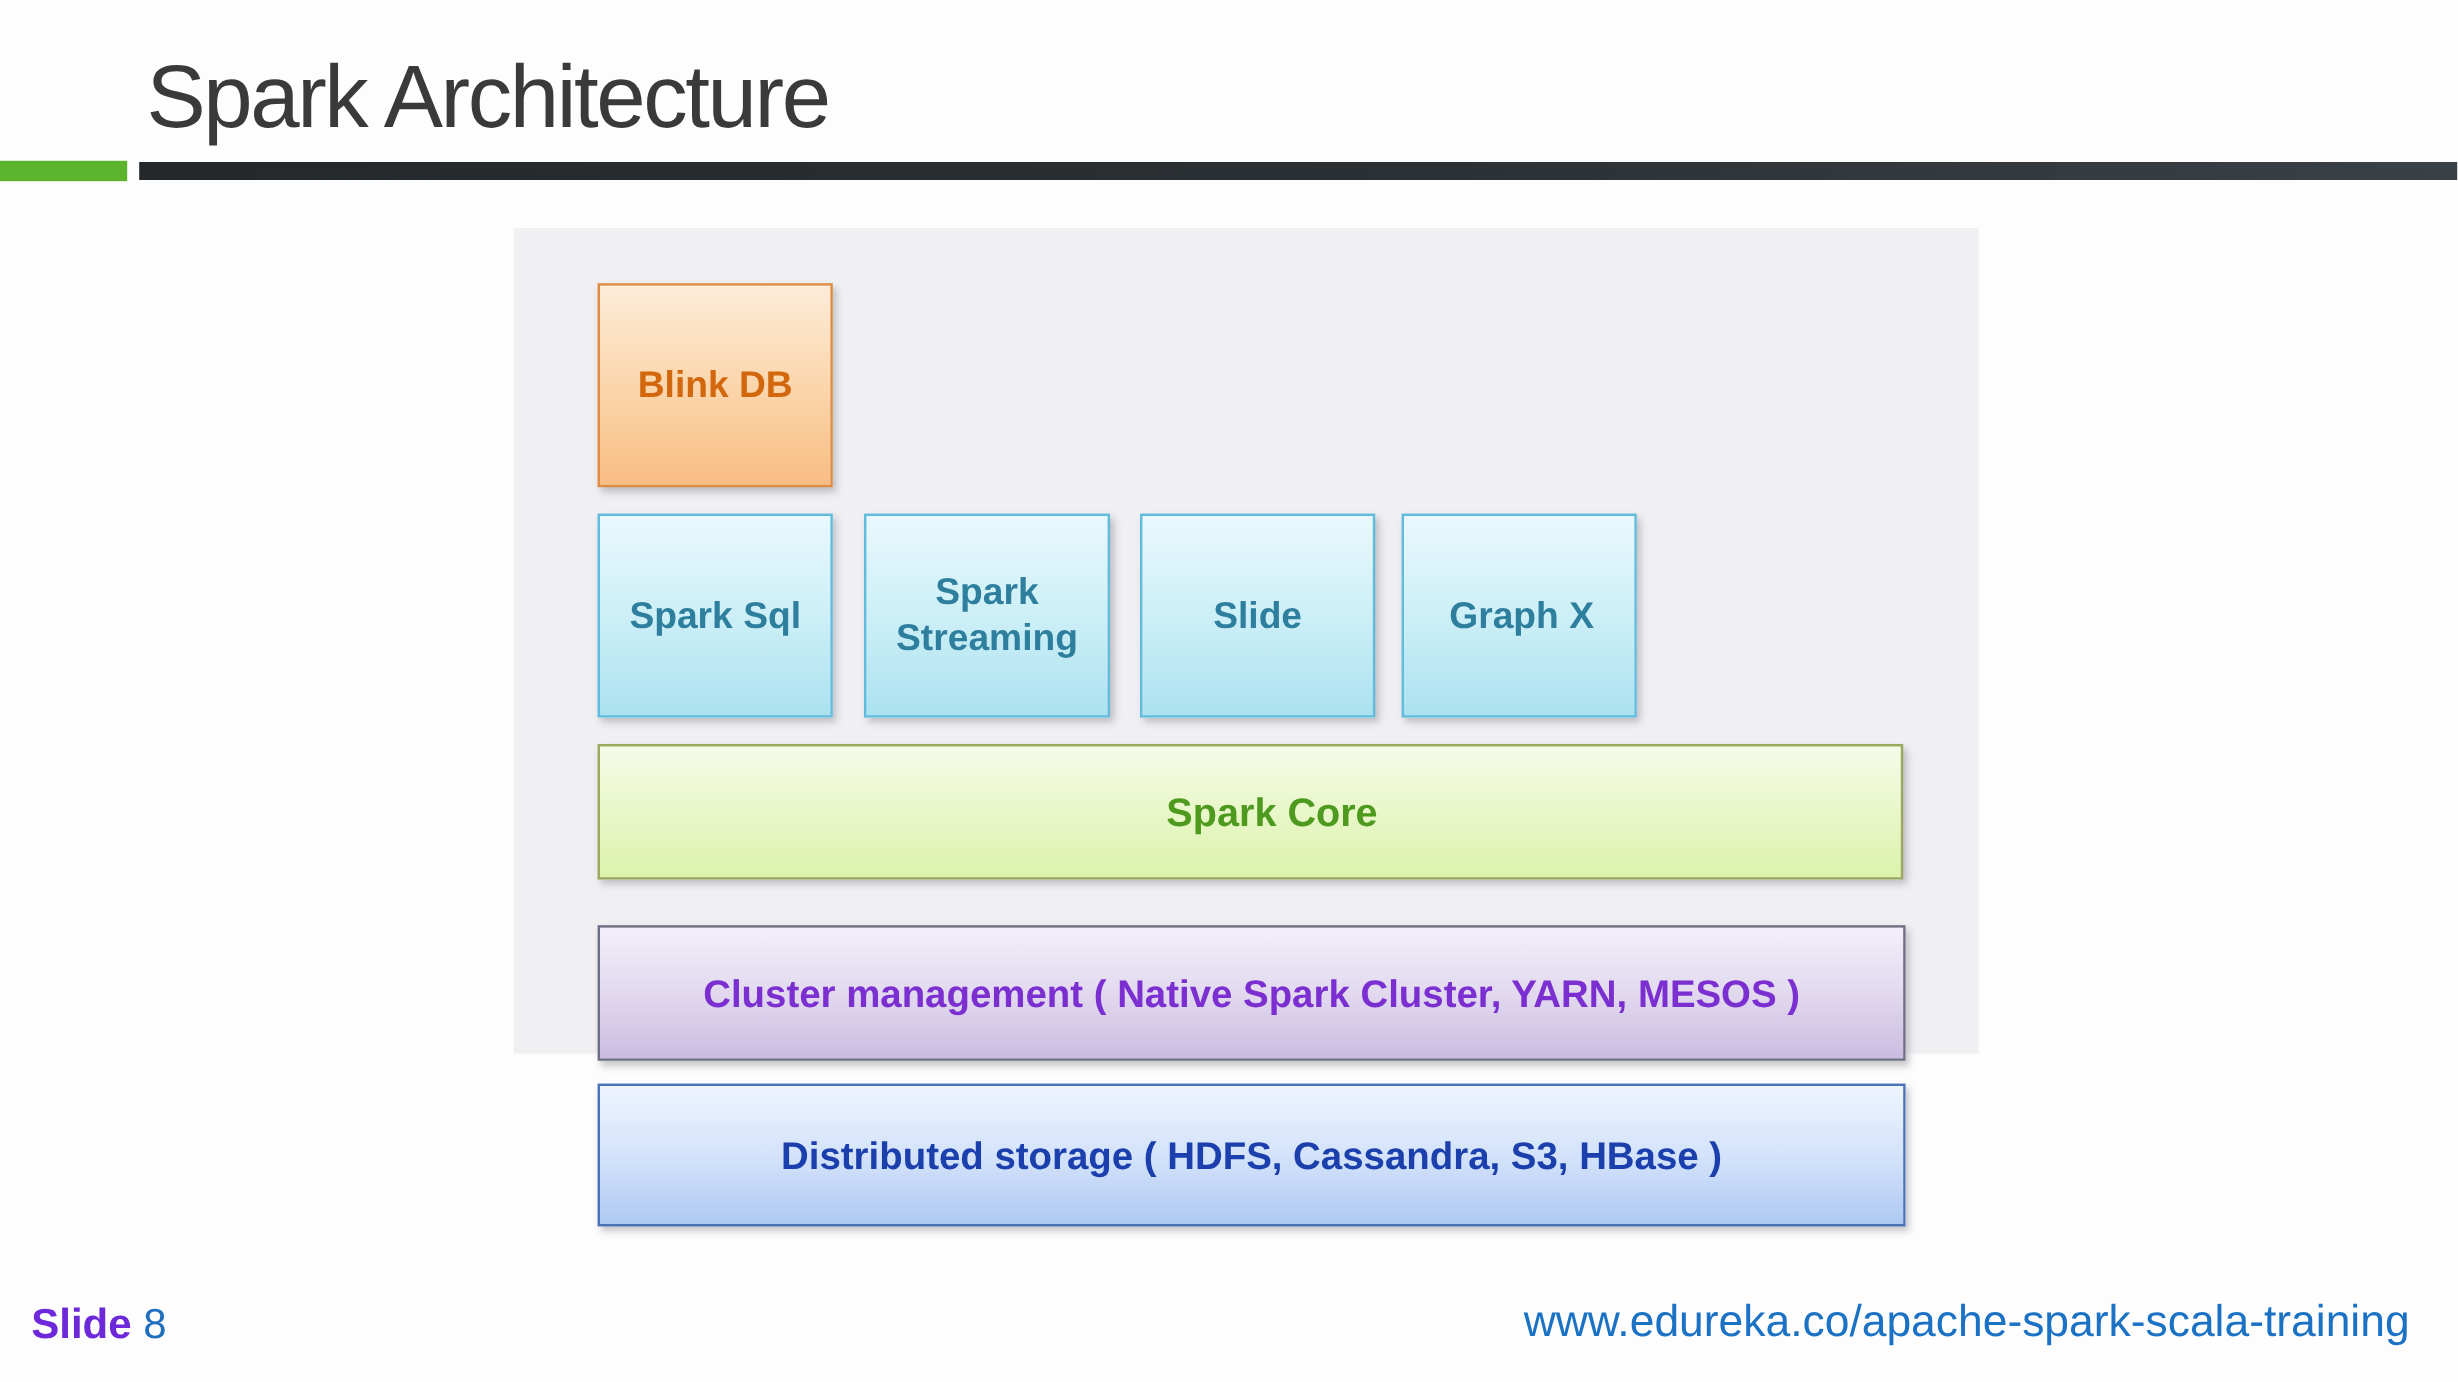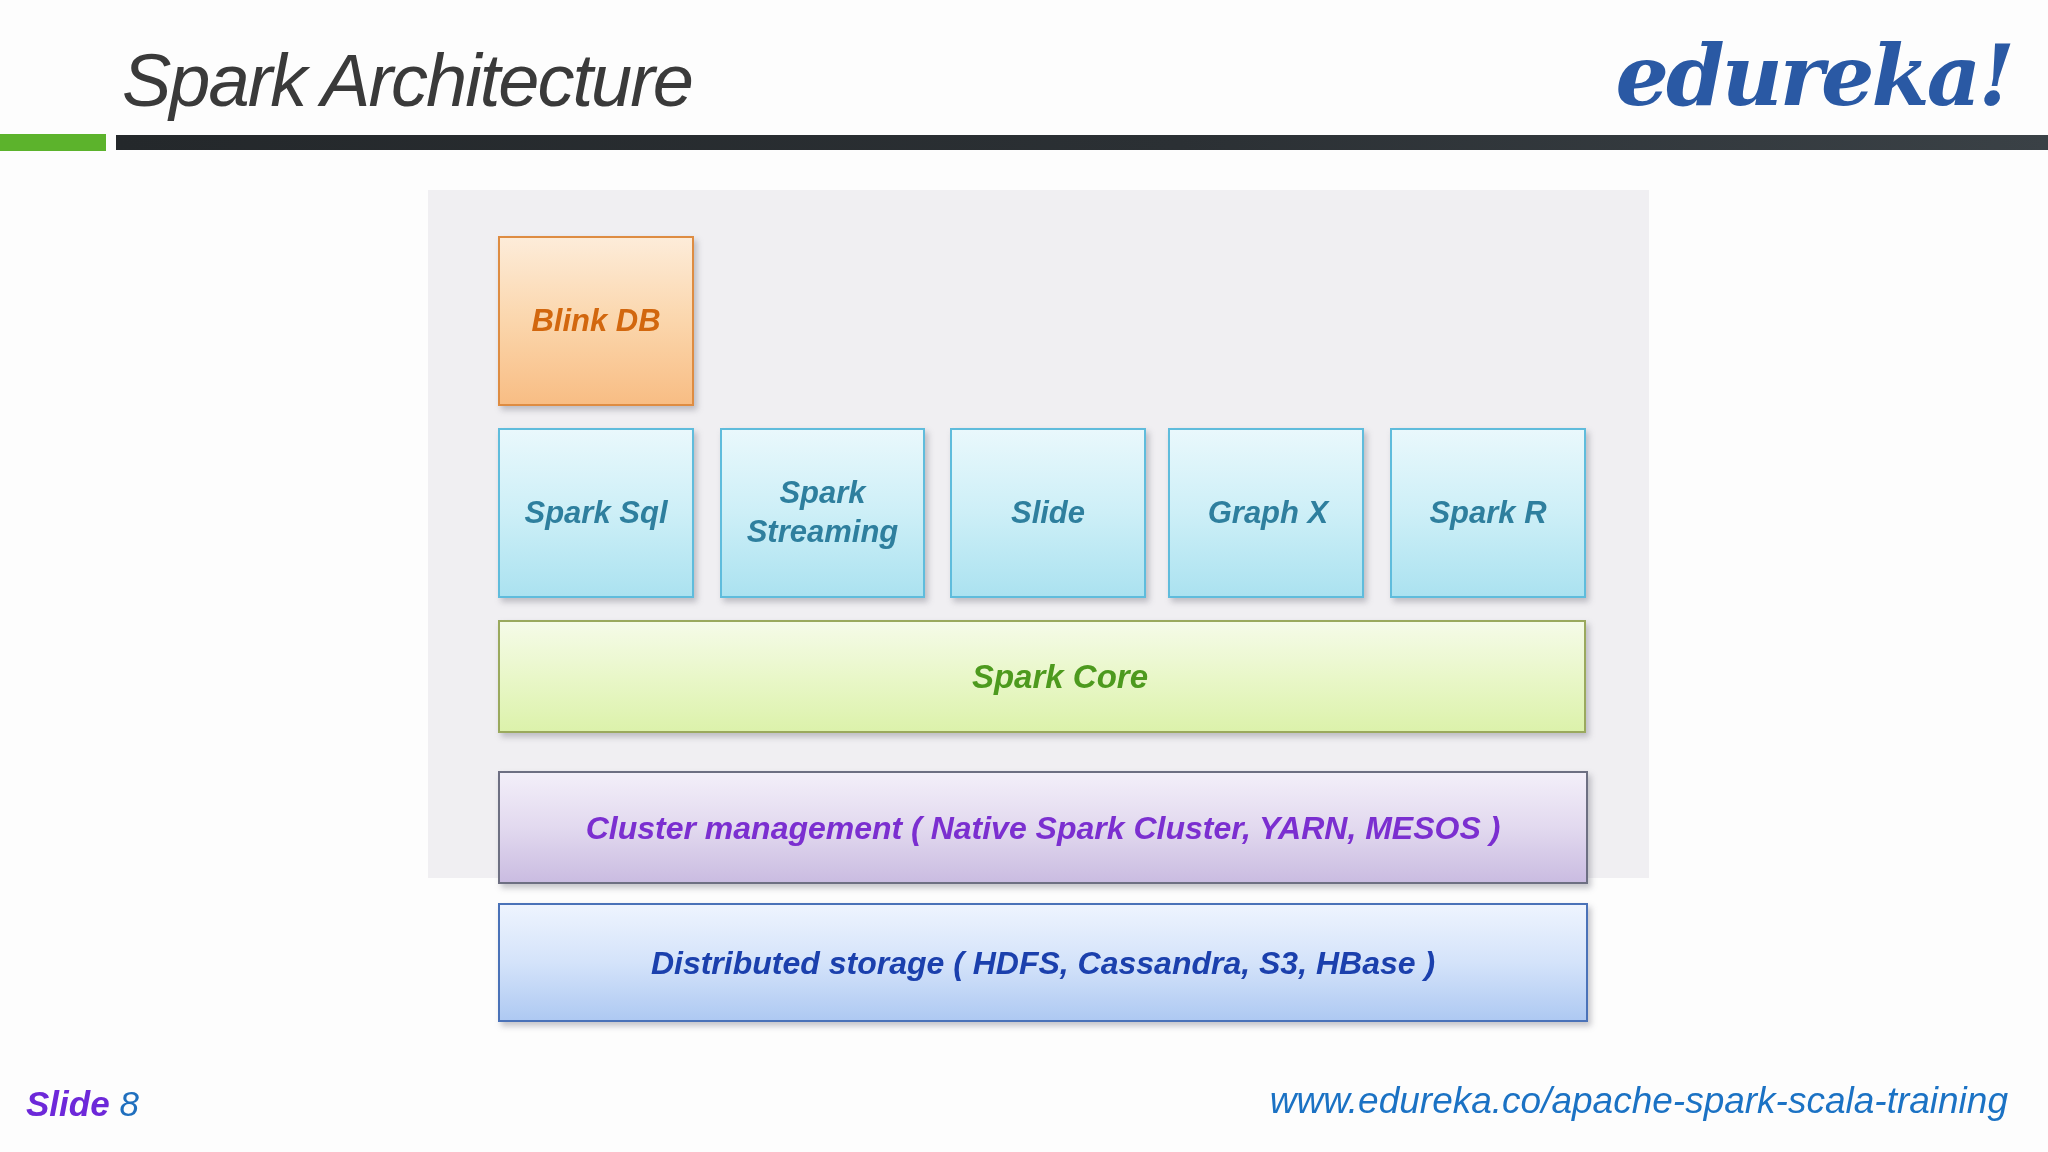--- a/index.html
+++ b/index.html
@@ -1,15 +1,15 @@
 <!DOCTYPE html>
 <html><head>
 <meta charset="utf-8">
 <style>
-  * { margin: 0; padding: 0; box-sizing: border-box; font-style: italic; }
+  * { margin: 0; padding: 0; box-sizing: border-box; }
   html, body { background: #ffffff; }
   body { font-family: "Liberation Sans", sans-serif; }
 
   .slide {
     position: relative;
     width: 2048px;
     height: 1152px;
     background: #fdfdfd;
     overflow: hidden;
   }
@@ -142,44 +142,40 @@
     color: #1b72c4;
     white-space: nowrap;
   }
 </style>
 </head>
 <body>
 
 <div class="slide">
 
   <h1 class="page-title">Spark Architecture</h1>
-  <div class="logo">edureka!</div>
   <div class="rule-green"></div>
   <div class="rule-dark"></div>
 
   <div class="panel">
 
     <div class="box blink">
       <span>Blink DB</span>
     </div>
 
     <div class="box comp c0">
       <span>Spark Sql</span>
     </div>
     <div class="box comp c1">
       <span>Spark Streaming</span>
     </div>
     <div class="box comp c2">
       <span>Slide</span>
     </div>
     <div class="box comp c3">
       <span>Graph X</span>
-    </div>
-    <div class="box comp c4">
-      <span>Spark R</span>
     </div>
 
     <div class="box core">
       <span>Spark Core</span>
     </div>
 
     <div class="box cluster">
       <span>Cluster management ( Native Spark Cluster, YARN, MESOS )</span>
     </div>
 

